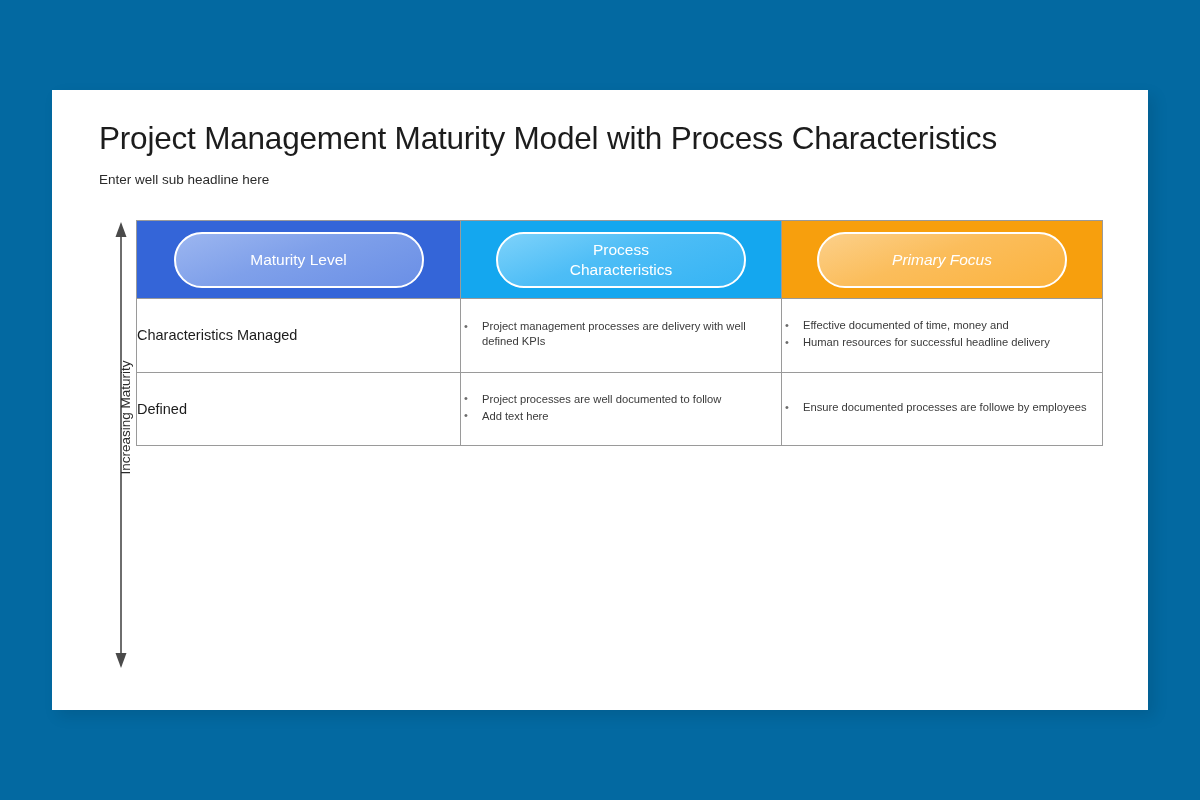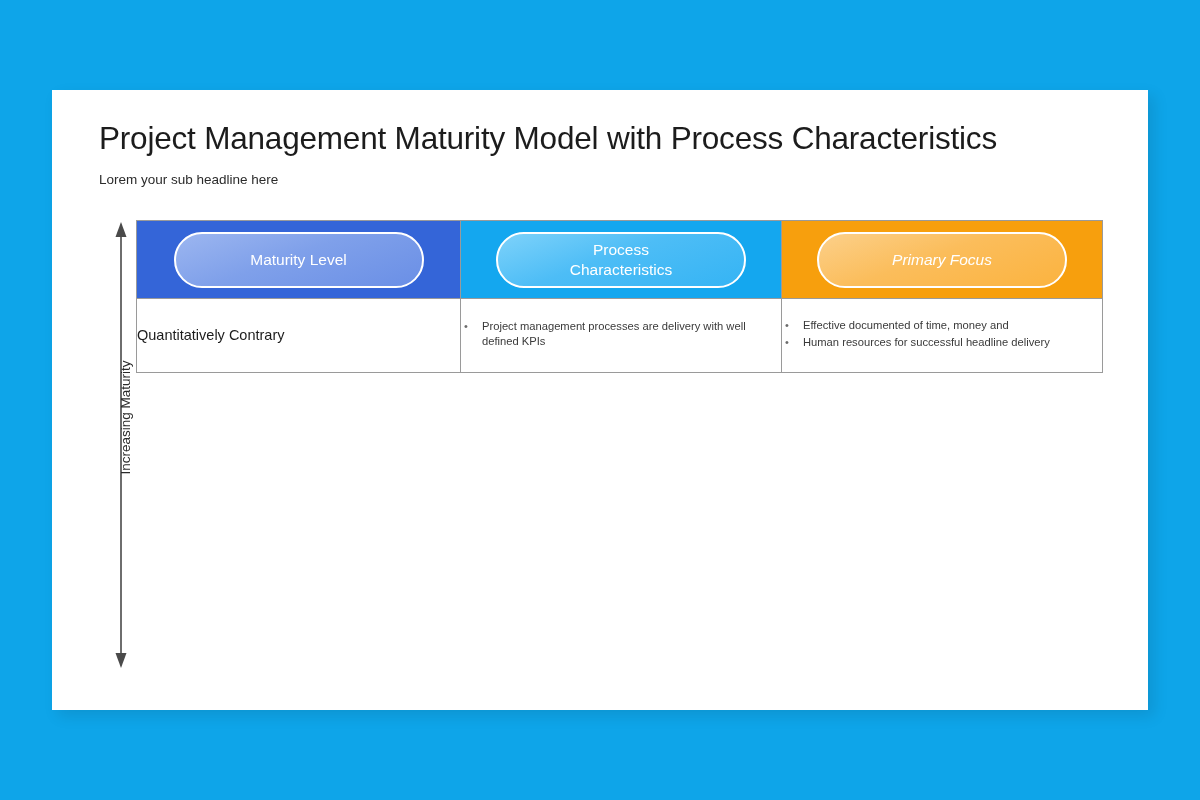--- a/index.html
+++ b/index.html
@@ -6,21 +6,21 @@
   * { box-sizing: border-box; }
   html, body {
     margin: 0; padding: 0;
     width: 1200px; height: 800px;
     background: #ebebeb;
     font-family: "Liberation Sans", sans-serif;
   }
   #stage {
     position: relative;
     width: 1200px; height: 800px;
-    background: #0ea5e9;
+    background: #0369a1;
     overflow: hidden;
   }
   
   #slide {
     position: absolute;
     left: 52px; top: 90px;
     width: 1096px; height: 620px;
     background: #ffffff;
     box-shadow: 6px 6px 14px rgba(0,0,0,0.10);
   }
@@ -134,21 +134,21 @@
     color: #6b6b6b;
   }
 </style>
 </head>
 <body>
 
 <div id="stage">
   <div id="slide">
 
     <div id="title">Project Management Maturity Model with Process Characteristics</div>
-    <div id="subtitle">Lorem your sub headline here</div>
+    <div id="subtitle">Enter well sub headline here</div>
 
     <div id="axis">
       <svg width="46" height="450" viewBox="0 0 46 450">
         <line x1="23" y1="14" x2="23" y2="436" stroke="#4a4a4a" stroke-width="1.6"></line>
         <polygon points="23,2 17.5,17 28.5,17" fill="#4a4a4a"></polygon>
         <polygon points="23,448 17.5,433 28.5,433" fill="#4a4a4a"></polygon>
       </svg>
       <div id="axis-label">Increasing Maturity</div>
     </div>
 
@@ -175,30 +175,44 @@
           </th>
           <th class="h-orange">
             <div class="pill p-orange">
               <span>Primary Focus</span>
             </div>
           </th>
         </tr>
       </thead>
       <tbody>
         <tr>
-          <td class="lvl">Quantitatively Contrary</td>
+          <td class="lvl">Characteristics Managed</td>
           <td class="bullets">
             <ul>
                 <li>Project management processes are delivery with well defined KPIs</li>
               </ul>
           </td>
           <td class="bullets">
             <ul>
                 <li>Effective documented of time, money and</li>
                 <li>Human resources for successful headline delivery</li>
+              </ul>
+          </td>
+        </tr>
+        <tr>
+          <td class="lvl">Defined</td>
+          <td class="bullets">
+            <ul>
+                <li>Project processes are well documented to follow</li>
+                <li>Add text here</li>
+              </ul>
+          </td>
+          <td class="bullets">
+            <ul>
+                <li>Ensure documented processes are followe by employees</li>
               </ul>
           </td>
         </tr>
       </tbody>
     </table>
 
   </div>
 </div>
 
 </body></html>

